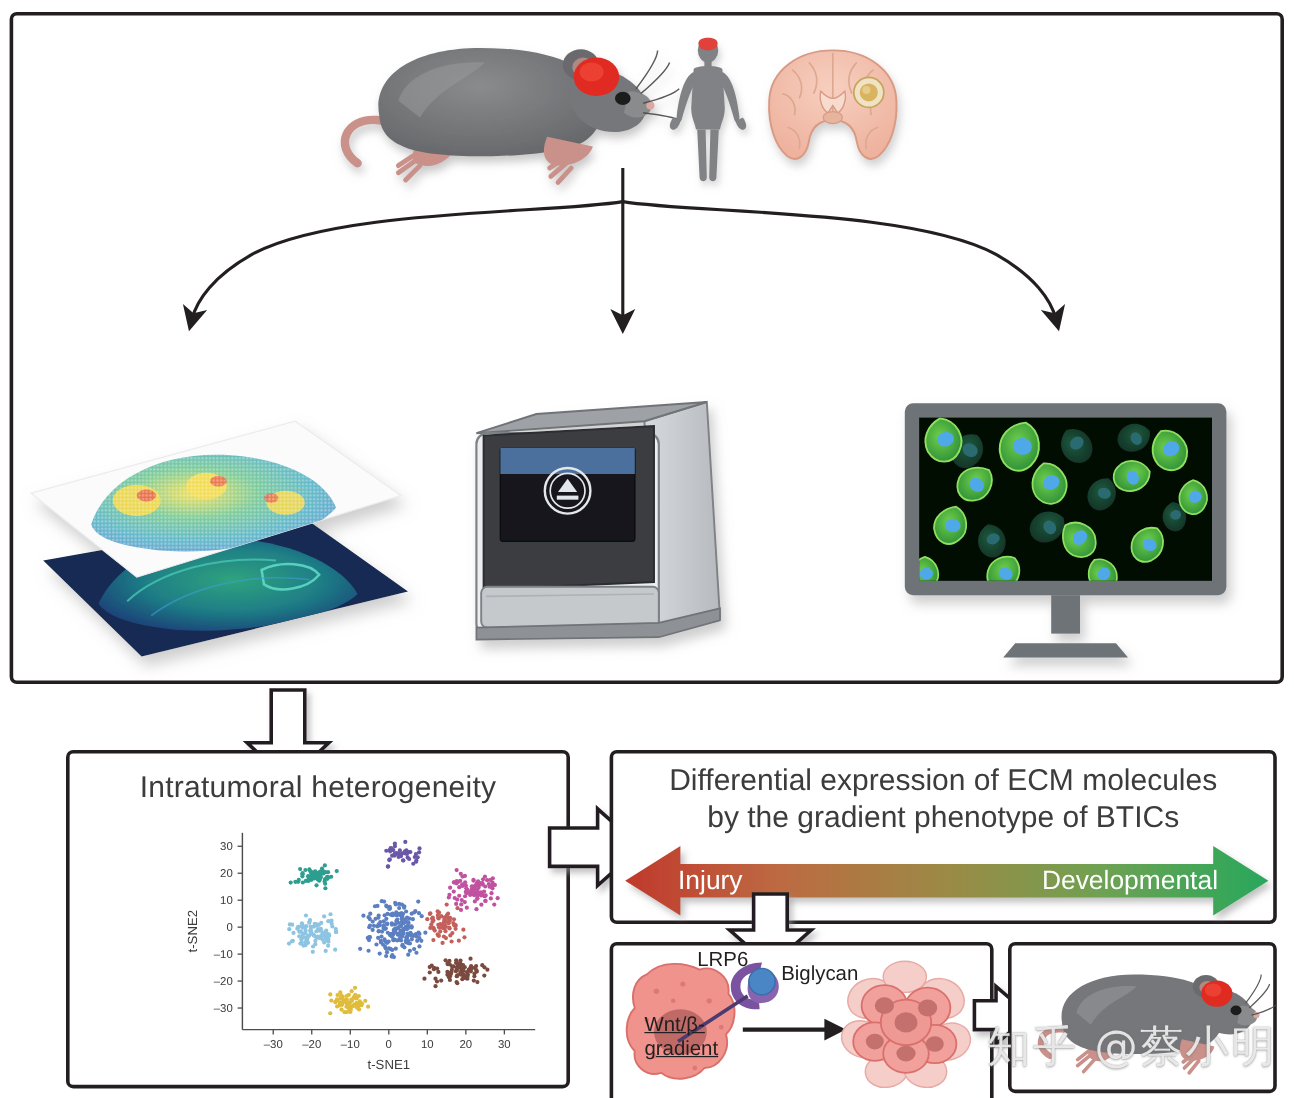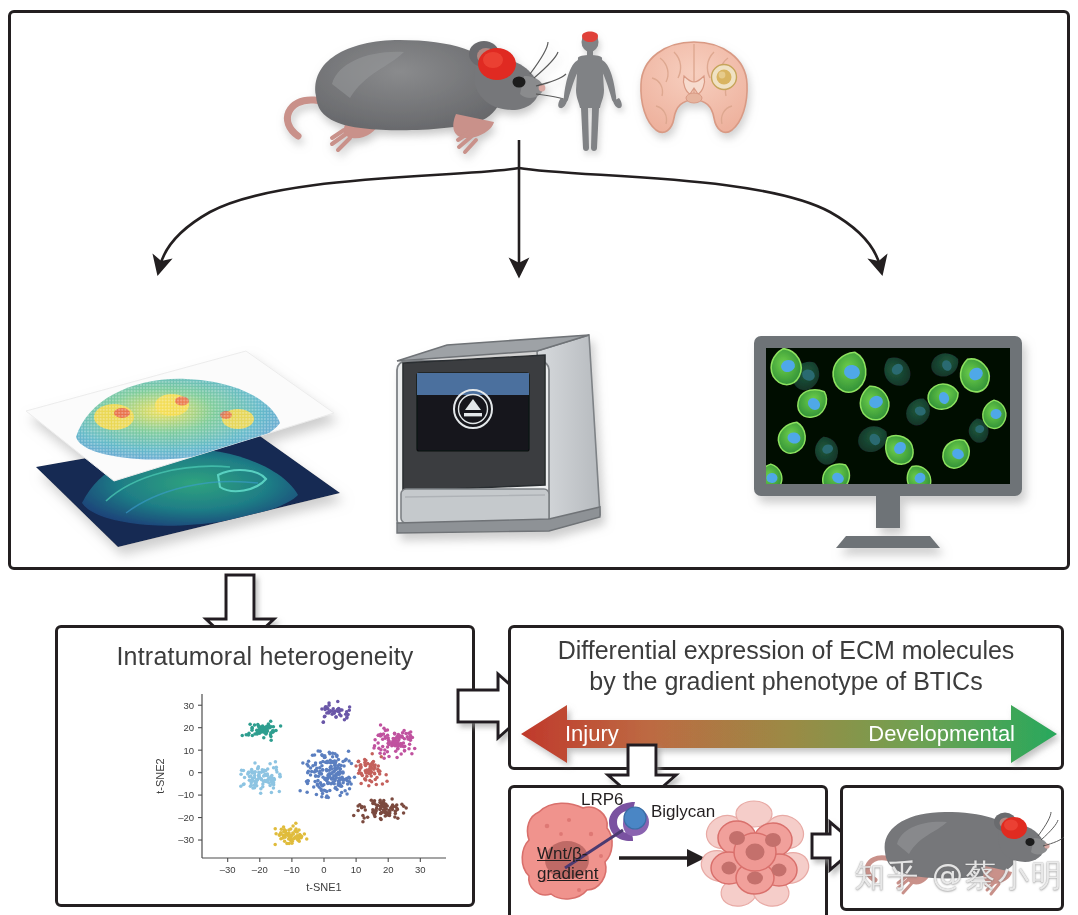--- a/index.html
+++ b/index.html
@@ -31,21 +31,21 @@
             font-size:22px;color:#fff;}
 
   
   #signal-panel{left:508px;top:785px;width:320px;height:160px;}
   .sig-lbl{position:absolute;font-size:17px;color:#231f20;line-height:20px;}
 
   
   #mouse-panel{left:840px;top:785px;width:224px;height:126px;}
 
   
-  #watermark{position:absolute;right:14px;bottom:18px;font-size:31px;
+  #watermark{position:absolute;right:14px;bottom:18px;font-size:36px;
              color:rgba(255,255,255,.80);letter-spacing:2px;
              text-shadow:0 0 1px rgba(120,120,120,.85),0 1px 2px rgba(120,120,120,.5);
              font-family:"DejaVu Sans",sans-serif;pointer-events:none;white-space:nowrap;}
 
   svg{display:block;overflow:visible;}
 </style>
 </head>
 <body>
 
 <div class="panel" id="top-panel"></div>

